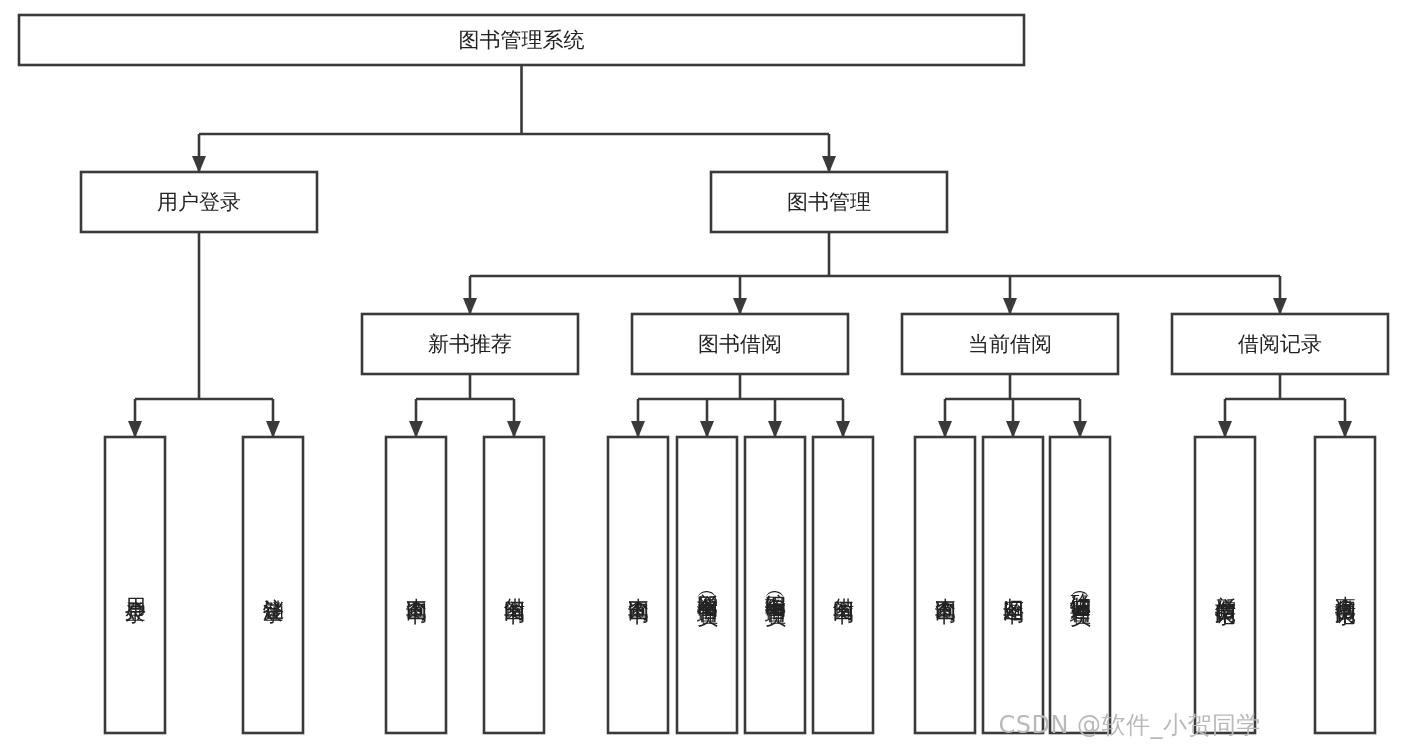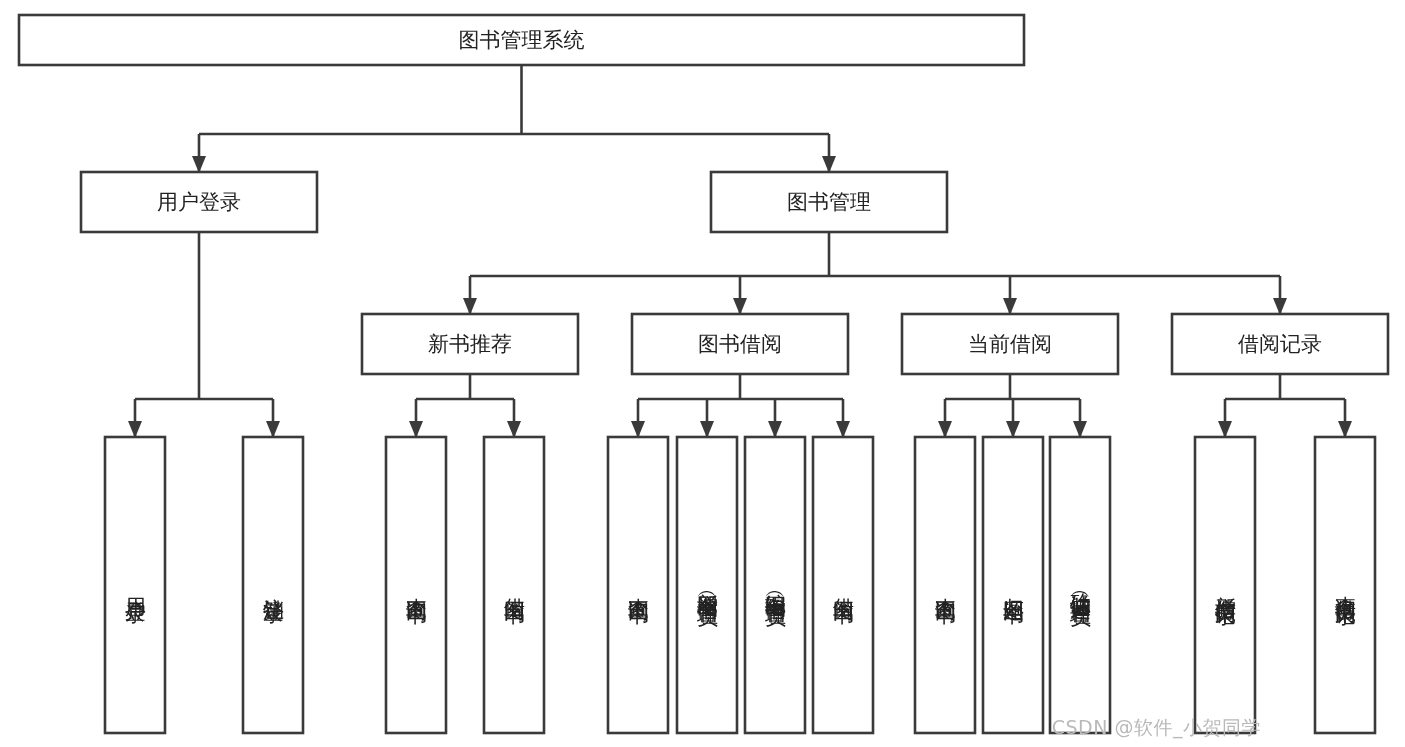--- a/index.html
+++ b/index.html
@@ -65,21 +65,21 @@
   }
   .leaf-hit {
     position: absolute;
     background: transparent;
   }
   .watermark {
     position: absolute;
     right: 10px;
     bottom: 6px;
     font-family: "DejaVu Sans", "Liberation Sans", sans-serif;
-    font-size: 19px;
+    font-size: 24px;
     color: #b9b9b9;
     letter-spacing: 0.5px;
     user-select: none;
   }
 </style>
 </head>
 <body>
 
 <div id="diagram-root">
 

